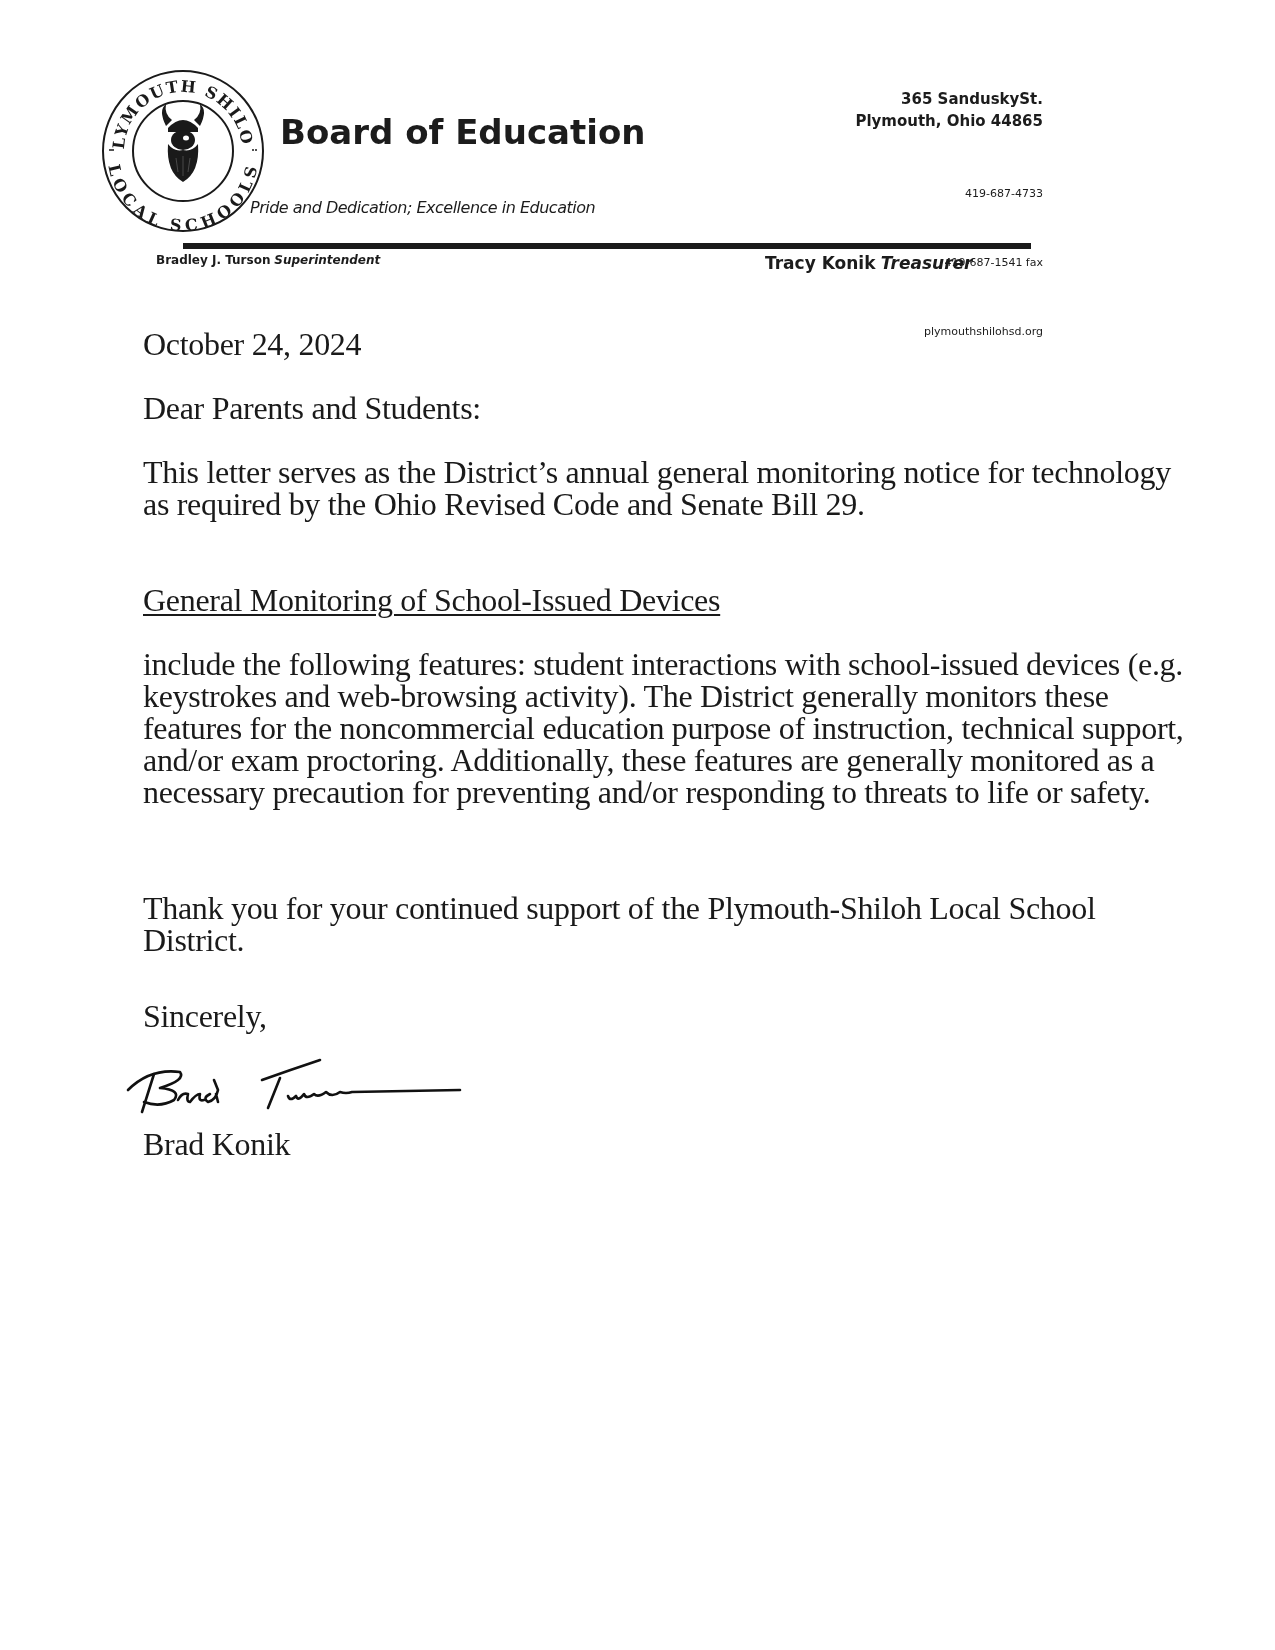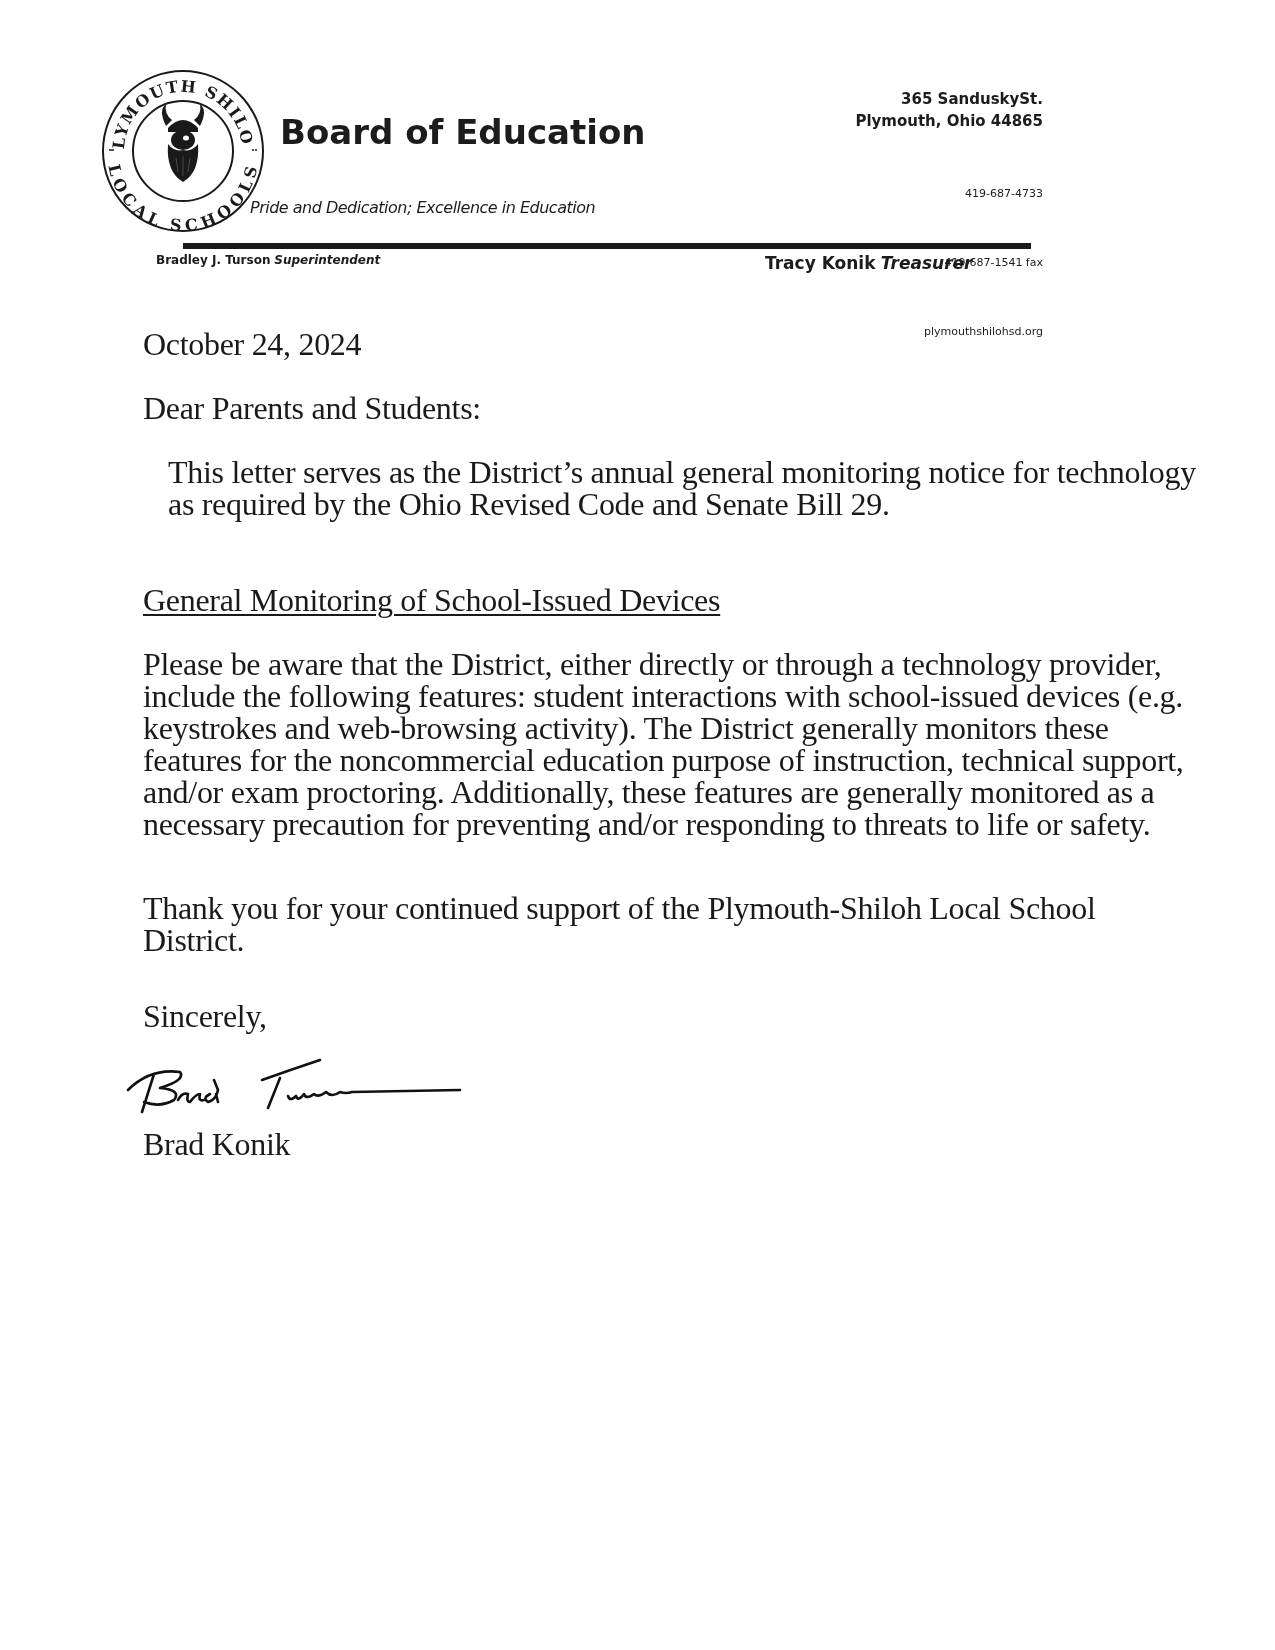--- a/index.html
+++ b/index.html
@@ -20,21 +20,21 @@
 
   .staff-left { left: 156px; top: 253px; font-family: "DejaVu Sans", sans-serif; font-size: 12px; color: #1c1c1c; }
   .staff-right { left: 765px; top: 253px; font-family: "DejaVu Sans", sans-serif; font-size: 17px; color: #1c1c1c; }
   .staff-name { font-weight: bold; }
   .staff-role { font-weight: bold; font-style: italic; }
 
   
   .body { left: 143px; font-family: "Liberation Serif", serif; font-size: 32px; line-height: 32px; color: #1a1a1a; white-space: nowrap; letter-spacing: -0.3px; }
   .date { top: 328px; }
   .salutation { top: 392px; }
-  .intro { top: 456px; margin-left: 25px; }
+  .intro { top: 456px; }
   .heading { top: 584px; text-decoration: underline; text-underline-offset: 3px; text-decoration-thickness: 1.5px; }
   .para { top: 648px; }
   .thanks { top: 892px; }
   .closing { top: 1000px; }
   .signature { left: 120px; top: 1050px; width: 360px; height: 72px; }
   .signer { top: 1128px; }
 </style>
 </head>
 <body>
 
@@ -94,21 +94,20 @@
 <div class="abs body salutation">Dear Parents and Students:</div>
 
 <div class="abs body intro">
   <div>This letter serves as the District’s annual general monitoring notice for technology</div>
   <div>as required by the Ohio Revised Code and Senate Bill 29.</div>
 </div>
 
 <div class="abs body heading">General Monitoring of School-Issued Devices</div>
 
 <div class="abs body para">
-  <div>Please be aware that the District, either directly or through a technology provider,</div>
   <div>include the following features: student interactions with school-issued devices (e.g.</div>
   <div>keystrokes and web-browsing activity). The District generally monitors these</div>
   <div>features for the noncommercial education purpose of instruction, technical support,</div>
   <div>and/or exam proctoring. Additionally, these features are generally monitored as a</div>
   <div>necessary precaution for preventing and/or responding to threats to life or safety.</div>
 </div>
 
 <div class="abs body thanks">
   <div>Thank you for your continued support of the Plymouth-Shiloh Local School</div>
   <div>District.</div>

